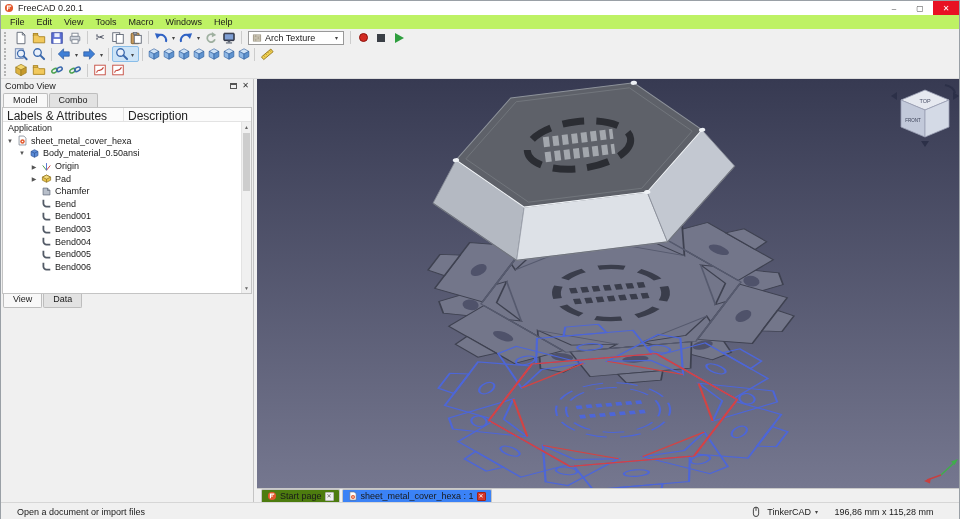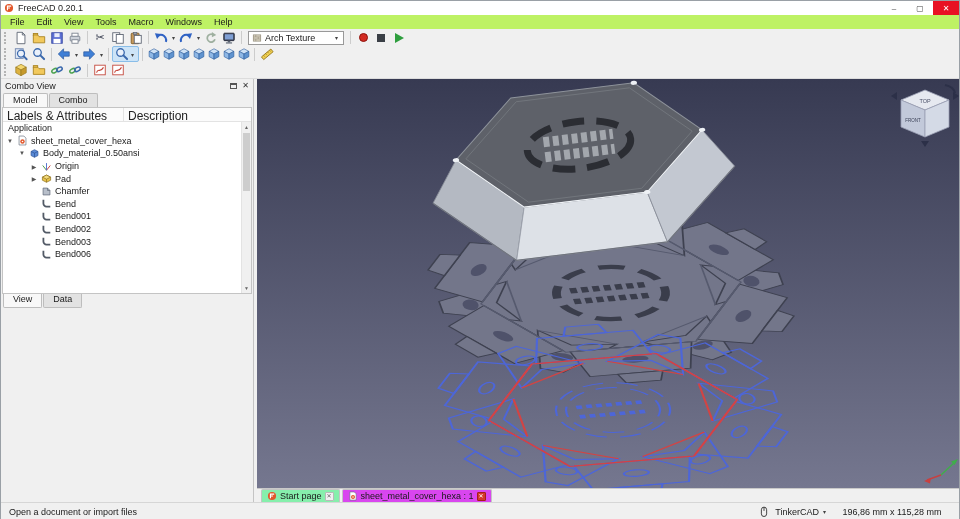--- a/index.html
+++ b/index.html
@@ -72,27 +72,27 @@
   .prop-hdr .c2{padding:1px 5px}
   .prop-body{flex:1}
   .bottom-tabs{height:15px;display:flex;padding-left:2px;gap:1px;align-items:flex-start}
   .btab{padding:0 9px 1px;font-size:9px;background:#f8f8f8;border:1px solid #bdbdbd;border-top:none;border-radius:0 0 2px 2px;height:14px}
   .btab.inactive{background:#e2e2e2}
 
   
   .vp{height:409px;position:relative;overflow:hidden}
   .vp-svg{display:block}
   .doctabs{height:14px;background:#f0f0f0;display:flex;align-items:flex-end;border-top:1px solid #c9c9c9;padding-left:2px}
-  .dtab{display:flex;align-items:center;gap:3px;padding:0 5px;font-size:9px;height:13px;border:1px solid #c4c4c4;border-bottom:none;background:#86efac;margin-left:2px;border-radius:2px 2px 0 0;white-space:nowrap}
-  .dtab.active{background:#d946ef}
+  .dtab{display:flex;align-items:center;gap:3px;padding:0 5px;font-size:9px;height:13px;border:1px solid #c4c4c4;border-bottom:none;background:#4d7c0f;margin-left:2px;border-radius:2px 2px 0 0;white-space:nowrap}
+  .dtab.active{background:#3b82f6}
   .close-sm{width:9px;height:9px;font-size:6px;display:flex;align-items:center;justify-content:center;color:#666;border:1px solid #b9b9b9;border-radius:1px;background:#f1f1f1;line-height:1}
   .close-sm.red{background:#d6372c;border-color:#a32117;color:#fff}
 
   
-  .statusbar{height:18px;background:#f0f0f0;border-top:1px solid #d6d6d6;display:flex;align-items:center;padding:0 8px;font-size:9px;flex:0 0 auto}
+  .statusbar{height:18px;background:#f0f0f0;border-top:1px solid #d6d6d6;display:flex;align-items:center;padding:0 16px;font-size:9px;flex:0 0 auto}
   .statusbar .right{margin-left:auto;display:flex;align-items:center;gap:5px}
   .navstyle{display:flex;align-items:center;gap:2px}
   .dims{min-width:118px;text-align:center}
 </style>
 </head>
 <body>
 
 <svg width="0" height="0" style="position:absolute" aria-hidden="true">
   <defs>
     <symbol id="sym-fclogo" viewBox="0 0 16 16">
@@ -509,28 +509,35 @@
             <svg class="tic">
                 <use href="#sym-bend"></use>
               </svg>
             <span>Bend001</span>
           </div>
           <div class="trow pl3">
             <span class="expander"></span>
             <svg class="tic">
                 <use href="#sym-bend"></use>
               </svg>
-            <span>Bend002</span>
+            <span>Bend003</span>
           </div>
           <div class="trow pl3">
             <span class="expander"></span>
             <svg class="tic">
                 <use href="#sym-bend"></use>
               </svg>
-            <span>Bend003</span>
+            <span>Bend004</span>
+          </div>
+          <div class="trow pl3">
+            <span class="expander"></span>
+            <svg class="tic">
+                <use href="#sym-bend"></use>
+              </svg>
+            <span>Bend005</span>
           </div>
           <div class="trow pl3">
             <span class="expander"></span>
             <svg class="tic">
                 <use href="#sym-bend"></use>
               </svg>
             <span>Bend006</span>
           </div>
         </div>
         <div class="vsb">

